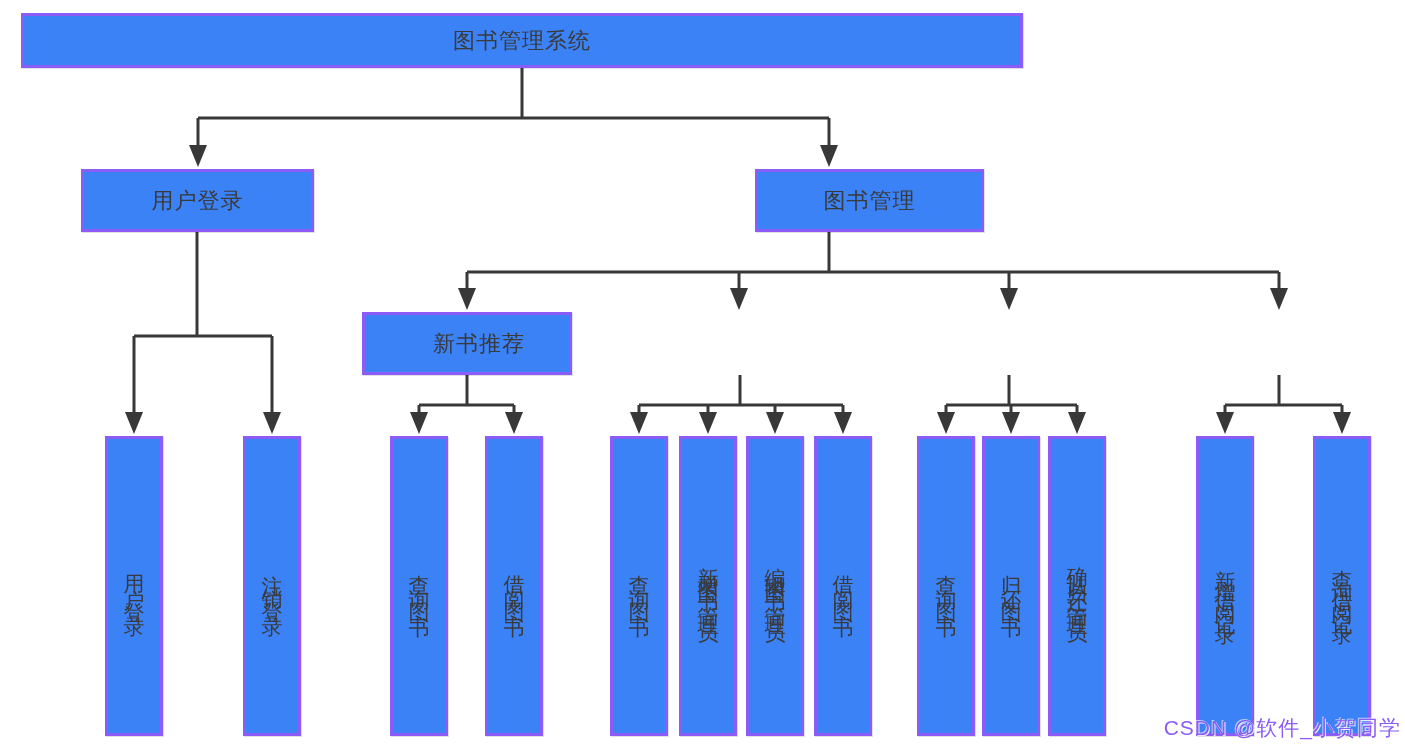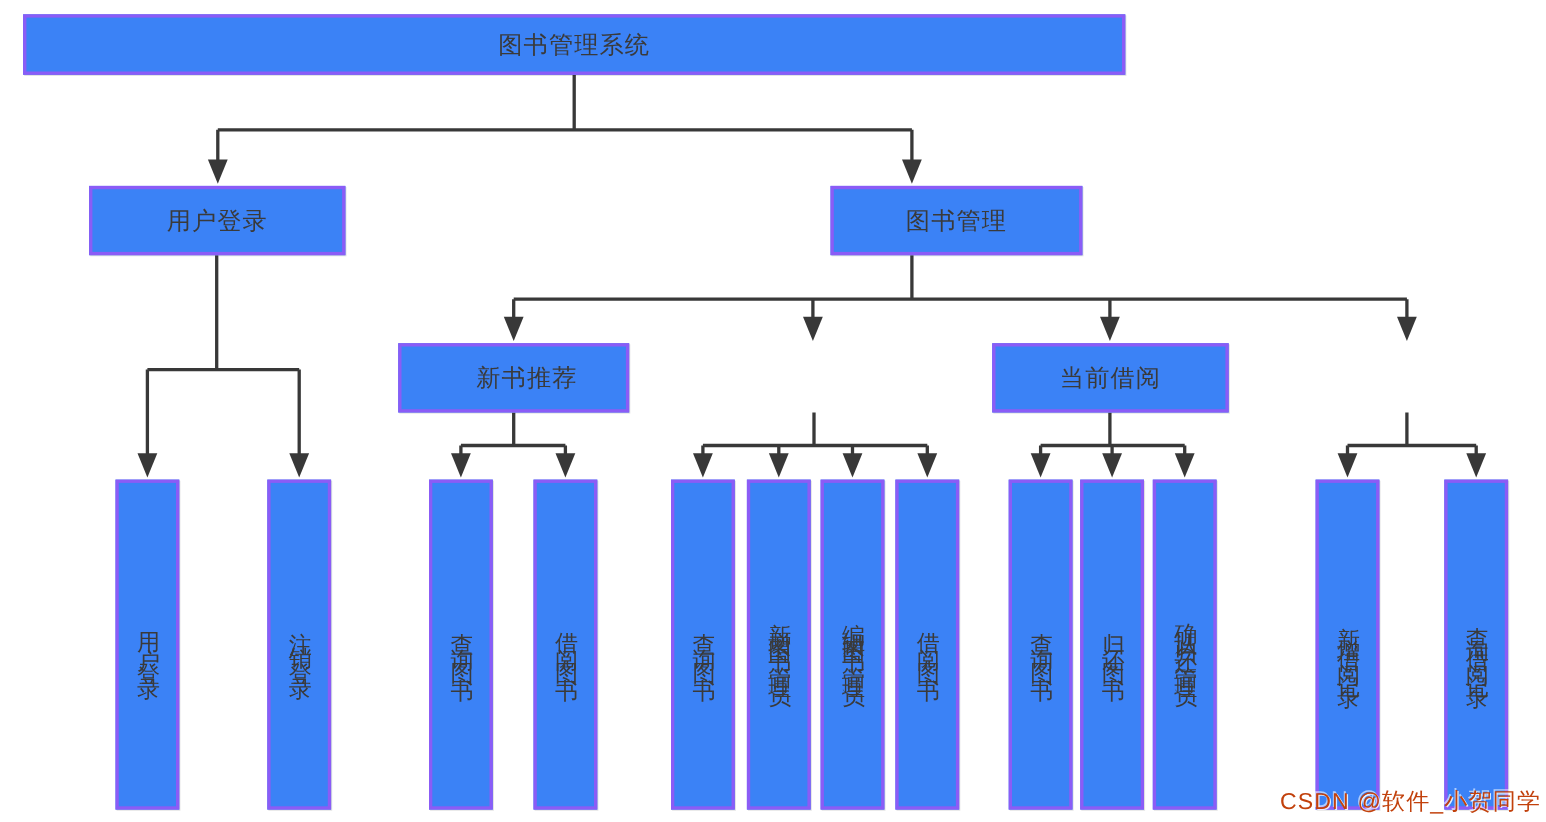--- a/index.html
+++ b/index.html
@@ -59,21 +59,21 @@
   .l9  { left: 917px; }
   .l10 { left: 982px; }
   .l11 { left: 1048px; }
   .l12 { left: 1196px; }
   .l13 { left: 1313px; }
   .watermark {
     position: absolute;
     top: 714px;
     right: 4px;
     font-size: 21px;
-    color: #c2410c;
+    color: #8b5cf6;
     text-shadow: 1px 1px 0 rgba(255,255,255,0.85), -1px -1px 0 rgba(255,255,255,0.6);
     z-index: 10;
     letter-spacing: 1px;
   }
 </style>
 </head>
 <body>
 
 <div class="canvas">
 
@@ -116,21 +116,20 @@
       <polygon points="1333,412 1351,412 1342,434"></polygon>
     </g>
   </svg>
 
   <div class="node root">图书管理系统</div>
 
   <div class="node n-userlogin">用户登录</div>
   <div class="node n-bookmgmt">图书管理</div>
 
   <div class="node lvl3 n-newrec">新书推荐</div>
-  <div class="node lvl3 n-current">当前借阅</div>
 
   <div class="node leaf l1 v4">
     <span class="vtext">用户登录</span>
   </div>
   <div class="node leaf l2 v4">
     <span class="vtext">注销登录</span>
   </div>
 
   <div class="node leaf l3 v4">
     <span class="vtext">查询图书</span>

